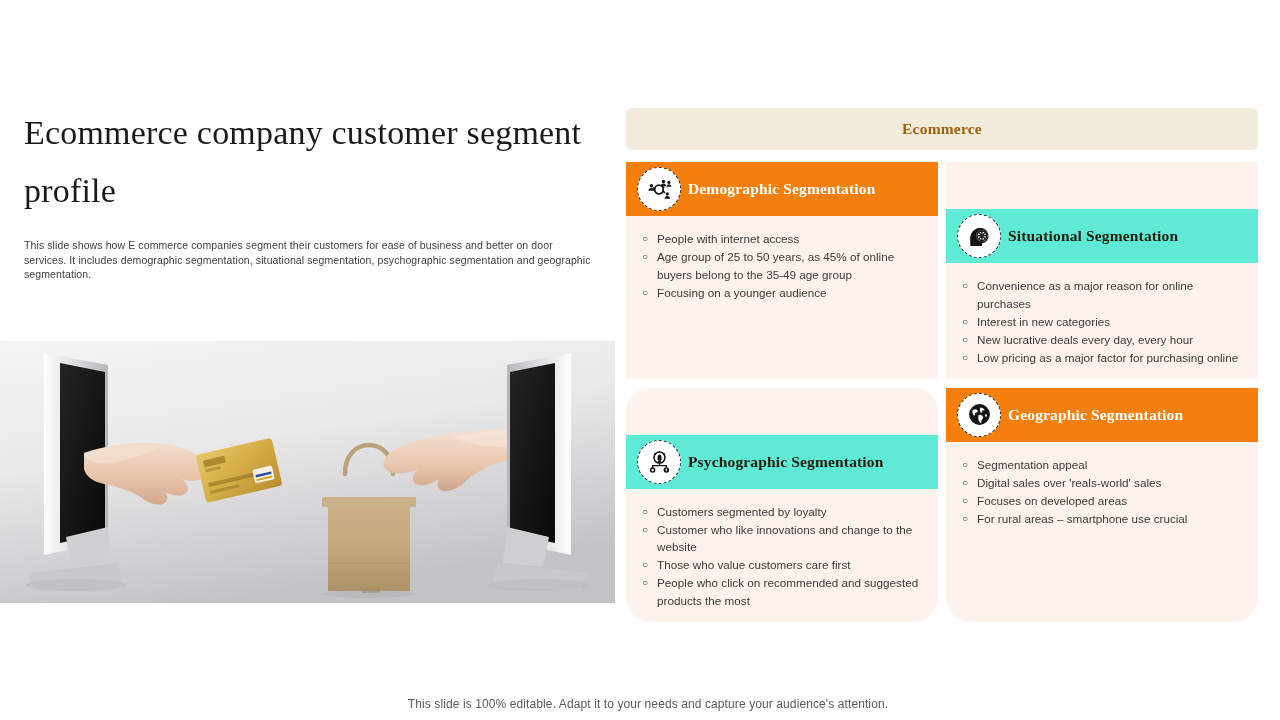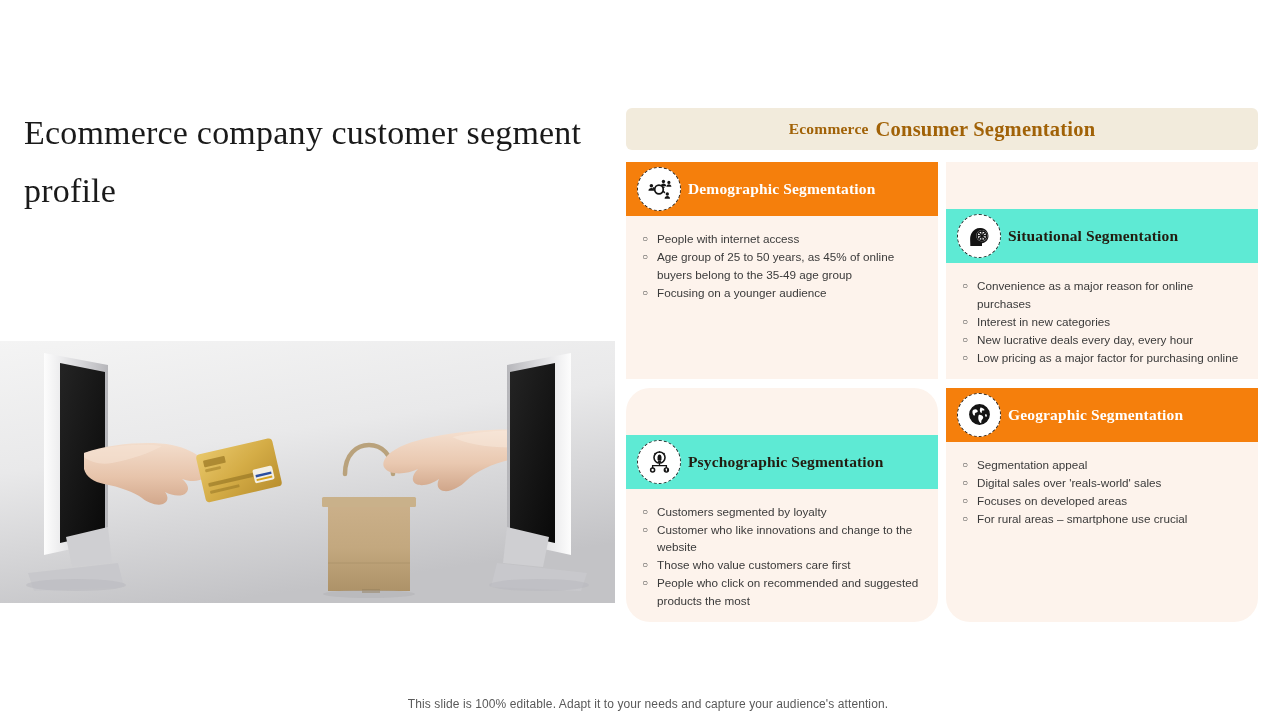--- a/index.html
+++ b/index.html
@@ -167,20 +167,21 @@
     font-size: 12px;
     color: #595959;
     letter-spacing: 0.1px;
   }
 </style>
 </head>
 <body>
 
 <div class="left-col">
   <h1 class="page-title">Ecommerce company customer segment profile</h1>
+  <p class="page-desc">This slide shows how E commerce companies segment their customers for ease of business and better on door  services. It includes demographic segmentation, situational segmentation, psychographic segmentation and geographic segmentation.</p>
 </div>
 
 <div class="photo">
   <svg viewBox="0 0 615 262" preserveAspectRatio="none">
     <defs>
       <linearGradient id="bgG" x1="0" y1="0" x2="0.35" y2="1">
         <stop offset="0%" stop-color="#f4f4f4"></stop>
         <stop offset="45%" stop-color="#e9e9ea"></stop>
         <stop offset="100%" stop-color="#c3c3c6"></stop>
       </linearGradient>
@@ -276,21 +277,20 @@
       <polygon points="587,232 497,222 491,246 581,250" fill="#c8c8cc"></polygon>
       <ellipse cx="539" cy="244" rx="50" ry="6" fill="#b8b8bd" opacity="0.5"></ellipse>
     </g>
   </svg>
 </div>
 
 <div class="right-panel">
 
   <div class="banner">
     <span class="banner-small">Ecommerce</span>
-    <span class="banner-big">Consumer Segmentation</span>
   </div>
 
   <div class="grid">
 
     <div class="card r1">
       <div class="card-head orange">
         <div class="badge">
           <div class="badge-inner">
             <svg viewBox="0 0 24 24" fill="#141414">
               <circle cx="11.5" cy="12" r="4.1" fill="none" stroke="#141414" stroke-width="1.7"></circle>

